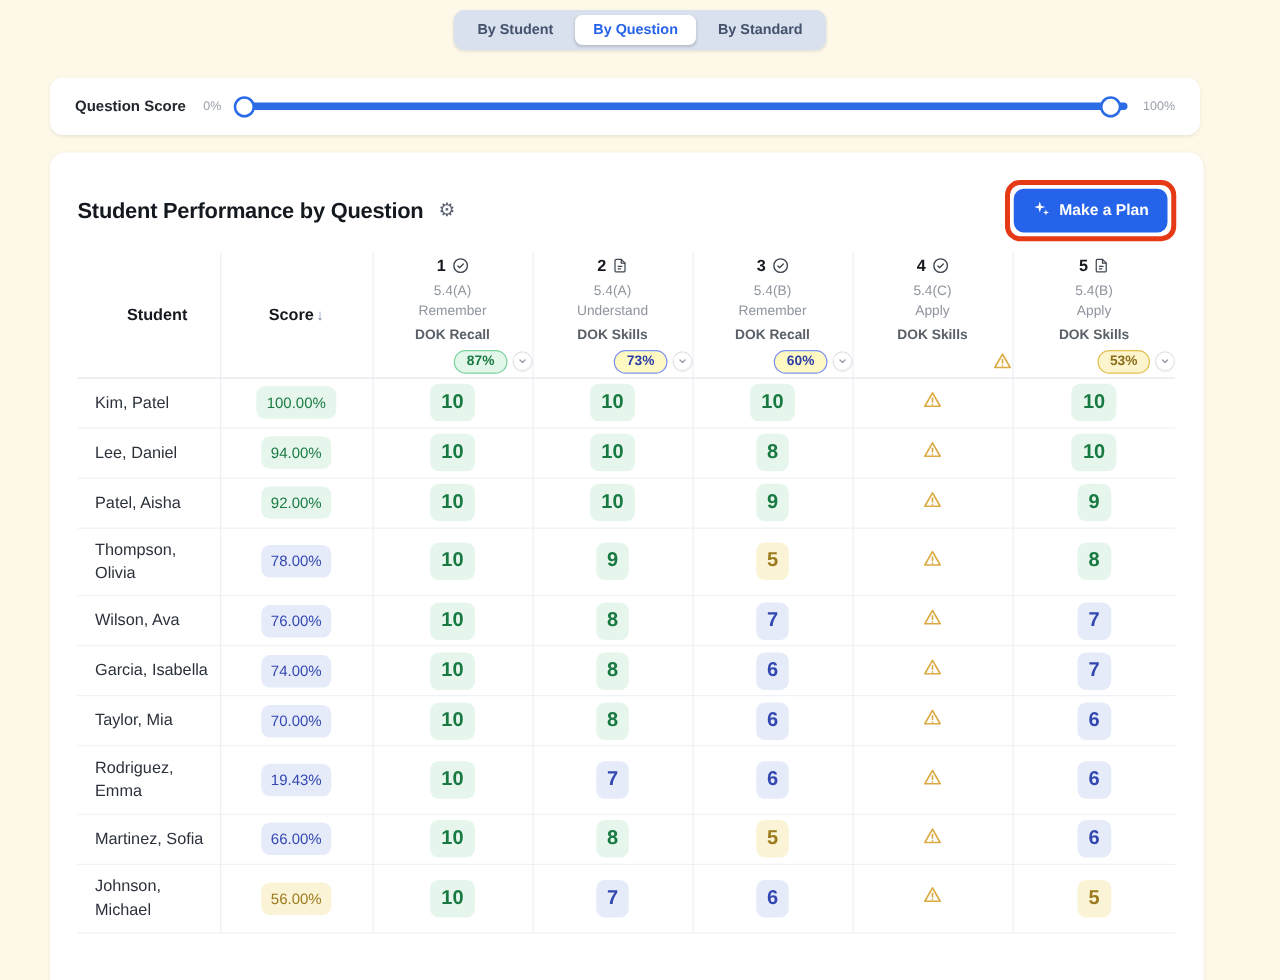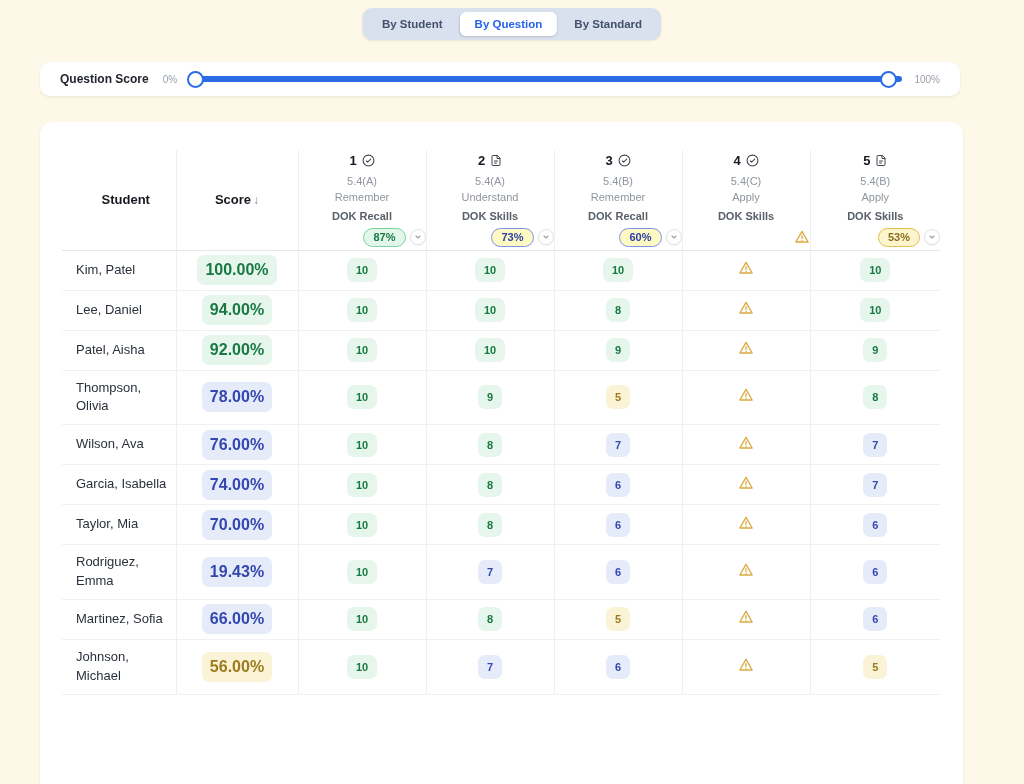--- a/index.html
+++ b/index.html
@@ -8,21 +8,21 @@
 
   
   .tabbar { position:absolute; top:8px; left:50%; transform:translateX(-50%);
     background:#d9e1ee; border-radius:9px; padding:4px; display:flex; gap:2px;
     box-shadow:0 1px 2px rgba(0,0,0,.08); }
   .tab { border:none; background:transparent; padding:6px 15px; font-size:11.5px; font-weight:700;
     color:#44516c; border-radius:6px; cursor:pointer; font-family:inherit; white-space:nowrap; }
   .tab.active { background:#fff; color:#2563eb; box-shadow:0 1px 2px rgba(0,0,0,.15); }
 
   
-  .slider-card { position:absolute; left:40px; top:62px; width:920px; height:34px; background:#fff;
+  .slider-card { position:absolute; left:40px; top:62px; width:920px; height:46px; background:#fff;
     border-radius:10px; box-shadow:0 1px 3px rgba(0,0,0,.07); display:flex; align-items:center; padding:0 20px; }
   .slider-label { font-size:12px; font-weight:700; color:#22262e; white-space:nowrap; }
   .slider-min, .slider-max { font-size:10px; color:#9aa1ab; white-space:nowrap; }
   .slider-min { margin-left:14px; }
   .slider-wrap { flex:1; position:relative; height:17px; margin:0 12px; }
   .slider-track { position:absolute; top:5.5px; left:0; right:0; height:6px; background:#2b6ce6; border-radius:3px; cursor:pointer; }
   .slider-handle { position:absolute; top:0; width:17px; height:17px; background:#fff;
     border:2.5px solid #2b6ce6; border-radius:50%; cursor:grab; }
   .handle-low { left:-2px; } .handle-high { right:5px; }
 
@@ -51,22 +51,22 @@
   .q-badge-row { display:flex; align-items:center; justify-content:flex-end; gap:4px; margin-top:6px; min-height:18px; }
   .pill { border-radius:999px; padding:2.5px 9px; font-size:11px; font-weight:800; border:1.5px solid; }
   .pill.green { background:#e3f6ea; border-color:#7cd3a0; color:#187a42; }
   .pill.blue { background:#fef9c3; border-color:#7e92ef; color:#2b3ea7; }
   .pill.yellow { background:#fcf4cd; border-color:#e3bf4e; color:#8b6e1c; }
   .chev-btn { width:16px; height:16px; border-radius:50%; border:1px solid #e2e4e9; background:#fff;
     display:inline-flex; align-items:center; justify-content:center; cursor:pointer; padding:0;
     box-shadow:0 1px 1px rgba(0,0,0,.05); }
   tbody td { border-bottom:1px solid #f0f1f4; text-align:center; vertical-align:middle; height:40px; padding:0; }
   td.student-cell { text-align:left; padding:8px 8px 8px 14px; font-size:13px; color:#2b313b; line-height:1.45; }
-  .score-badge { display:inline-block; padding:6px 8px; border-radius:7px; font-size:16px; font-weight:700; }
-  .cell-badge { display:inline-block; min-width:13px; padding:6px 9px; border-radius:7px; font-size:11px; font-weight:700; }
+  .score-badge { display:inline-block; padding:6px 8px; border-radius:7px; font-size:12px; font-weight:400; }
+  .cell-badge { display:inline-block; min-width:13px; padding:6px 9px; border-radius:7px; font-size:16px; font-weight:700; }
   .badge-green { background:#e6f6ec; color:#187a42; }
   .badge-blue { background:#e6ebfa; color:#3248b0; }
   .badge-yellow { background:#fbf3d5; color:#9c7b1e; }
   .warn { display:inline-flex; }
 </style>
 </head>
 <body>
 
 <div class="tabbar">
   <button class="tab">By Student</button>
@@ -79,20 +79,36 @@
   <span class="slider-min">0%</span>
   <div class="slider-wrap">
     <div class="slider-track"></div>
     <div class="slider-handle handle-low"></div>
     <div class="slider-handle handle-high"></div>
   </div>
   <span class="slider-max">100%</span>
 </div>
 
 <div class="table-card">
+  <div class="card-head">
+    <span class="card-title">Student Performance by Question</span>
+    <button class="gear-btn">⚙</button>
+    <span class="spacer"></span>
+    <span class="annotation-ring">
+      <button class="plan-btn">
+        <span class="plan-icon">
+          <svg width="14" height="14" viewBox="0 0 24 24" fill="#ffffff">
+              <path d="M10 2l1.7 5.8L17.5 9.5l-5.8 1.7L10 17l-1.7-5.8L2.5 9.5l5.8-1.7z"></path>
+              <path d="M18.5 13l1 3.2 3.2 1-3.2 1-1 3.2-1-3.2-3.2-1 3.2-1z"></path>
+            </svg>
+        </span>
+        <span>Make a Plan</span>
+      </button>
+    </span>
+  </div>
 
   <table>
     <colgroup>
       <col style="width:114px">
         <col style="width:122px">
       <col style="width:128px">
         <col style="width:128px">
         <col style="width:128px">
         <col style="width:128px">
         <col style="width:130px">

